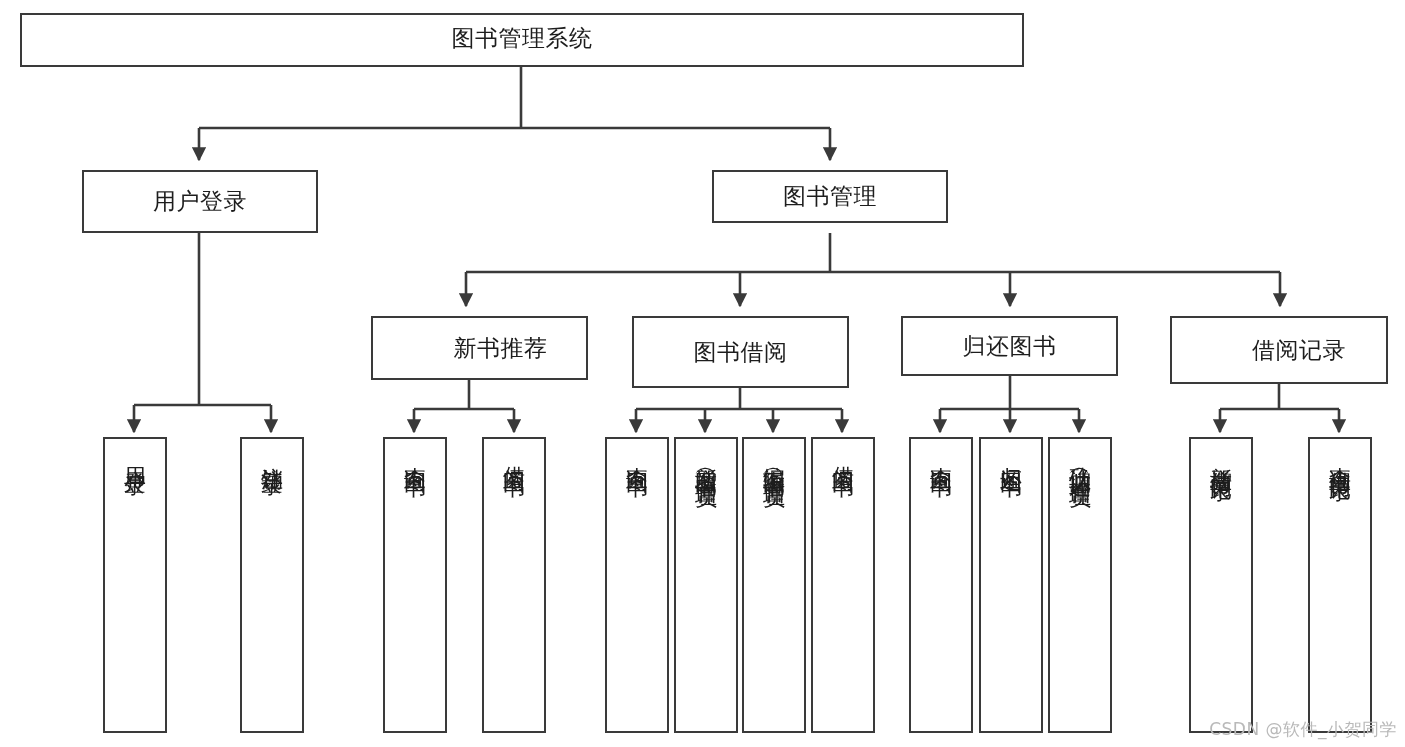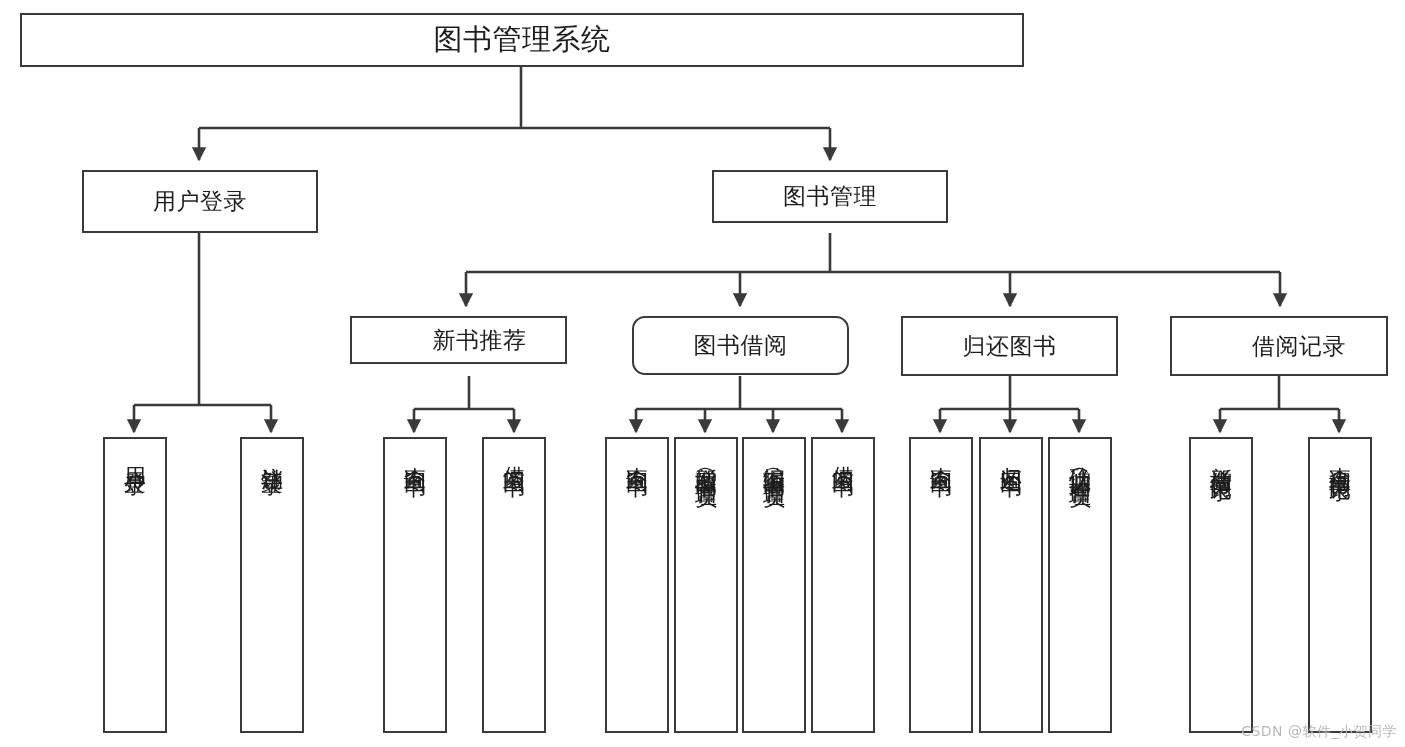--- a/index.html
+++ b/index.html
@@ -40,40 +40,41 @@
     line-height: 1.15;
     text-align: center;
     white-space: nowrap;
   }
   
   .node.horiz .node-label {
     font-size: 23px;
     letter-spacing: 0.5px;
   }
   .node.root .node-label {
-    font-size: 29px;
+    font-size: 23px;
+    font-family: Liberation Mono, monospace;
   }
   
   .node.vert {
     align-items: flex-start;
     padding-top: 10px;
   }
   .node.vert .node-label {
     writing-mode: vertical-rl;
     text-orientation: upright;
     font-size: 22px;
     letter-spacing: 3px;
     white-space: nowrap;
     line-height: 1;
   }
   .watermark {
     position: absolute;
     right: 8px;
     bottom: 6px;
-    font-size: 14px;
+    font-size: 17px;
     color: #b9b9b9;
     letter-spacing: 0.5px;
     z-index: 5;
     white-space: nowrap;
   }
 </style>
 </head>
 <body>
 
 <div id="canvas">
@@ -133,33 +134,33 @@
   </div>
 
   <div class="node horiz" style="left:82px; top:170px; width:236px; height:63px;">
     <span class="node-label">用户登录</span>
   </div>
 
   <div class="node horiz" style="left:712px; top:170px; width:236px; height:53px;">
     <span class="node-label">图书管理</span>
   </div>
 
-  <div class="node horiz" style="left:350px; top:316px; width:217px; height:48px;padding-left:42px;">
+  <div class="node horiz" style="left:371px; top:316px; width:217px; height:64px;padding-left:42px;">
     <span class="node-label">新书推荐</span>
   </div>
 
-  <div class="node horiz" style="left:632px; top:316px; width:217px; height:59px;border-radius:13px;">
+  <div class="node horiz" style="left:632px; top:316px; width:217px; height:72px;">
     <span class="node-label">图书借阅</span>
   </div>
 
   <div class="node horiz" style="left:901px; top:316px; width:217px; height:60px;">
     <span class="node-label">归还图书</span>
   </div>
 
-  <div class="node horiz" style="left:1170px; top:316px; width:218px; height:60px;padding-left:40px;">
+  <div class="node horiz" style="left:1170px; top:316px; width:218px; height:68px;padding-left:40px;">
     <span class="node-label">借阅记录</span>
   </div>
 
   <div class="node vert" style="left:103px; top:437px; width:64px; height:296px;">
     <span class="node-label">用户登录</span>
   </div>
 
   <div class="node vert" style="left:240px; top:437px; width:64px; height:296px;">
     <span class="node-label">注销登录</span>
   </div>

